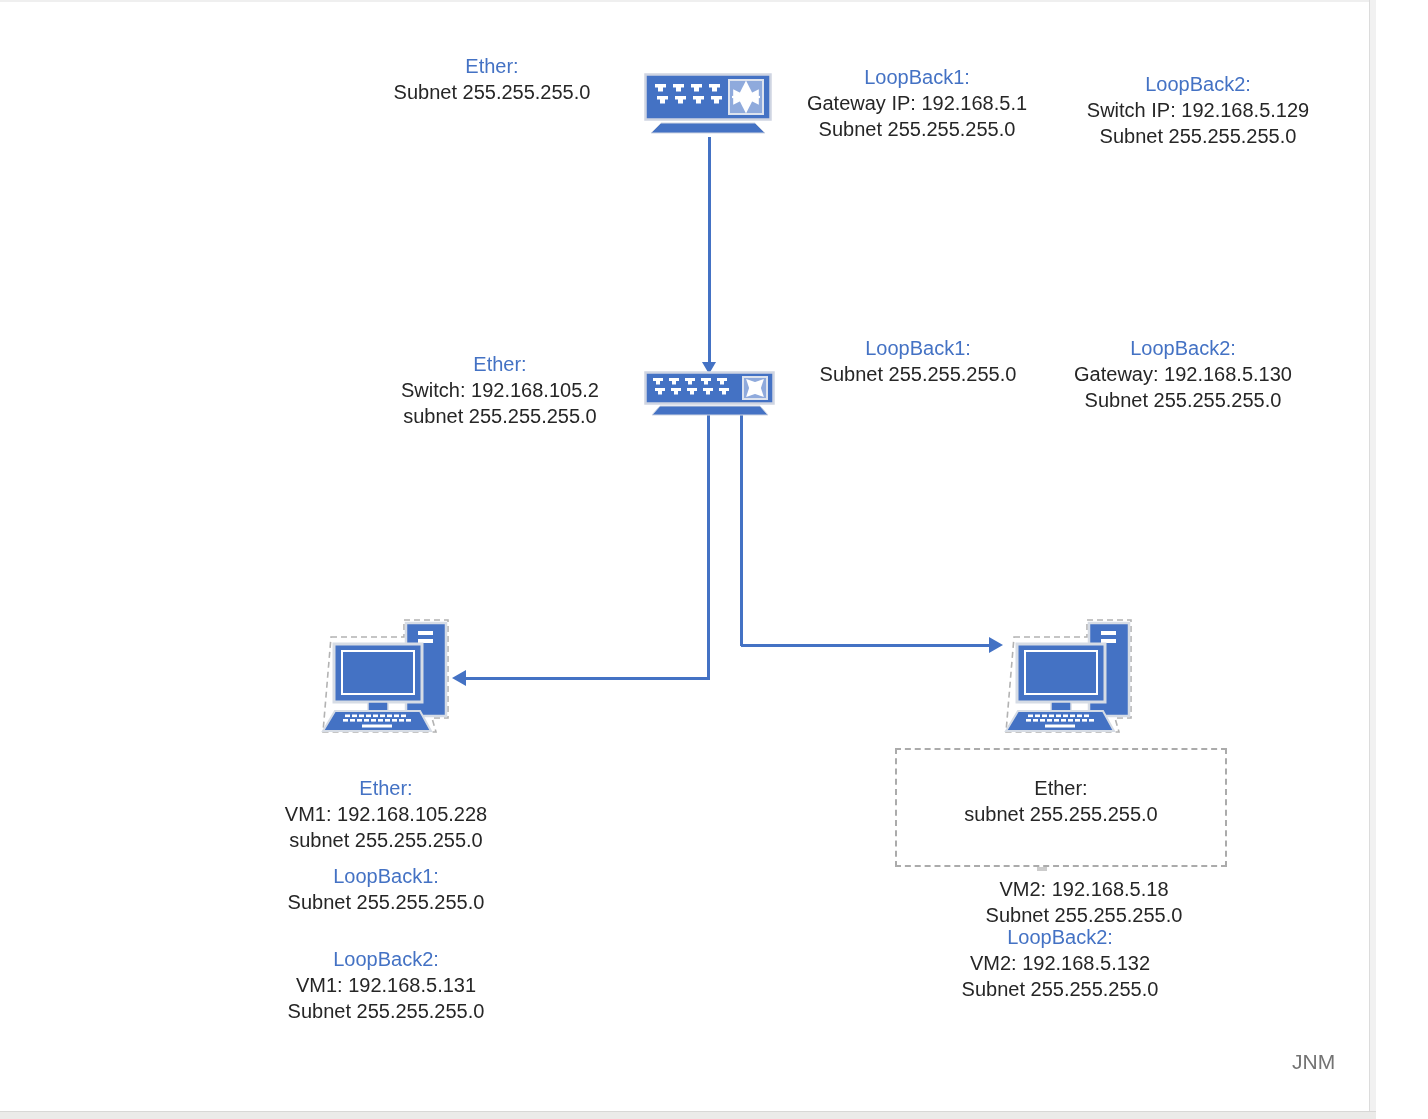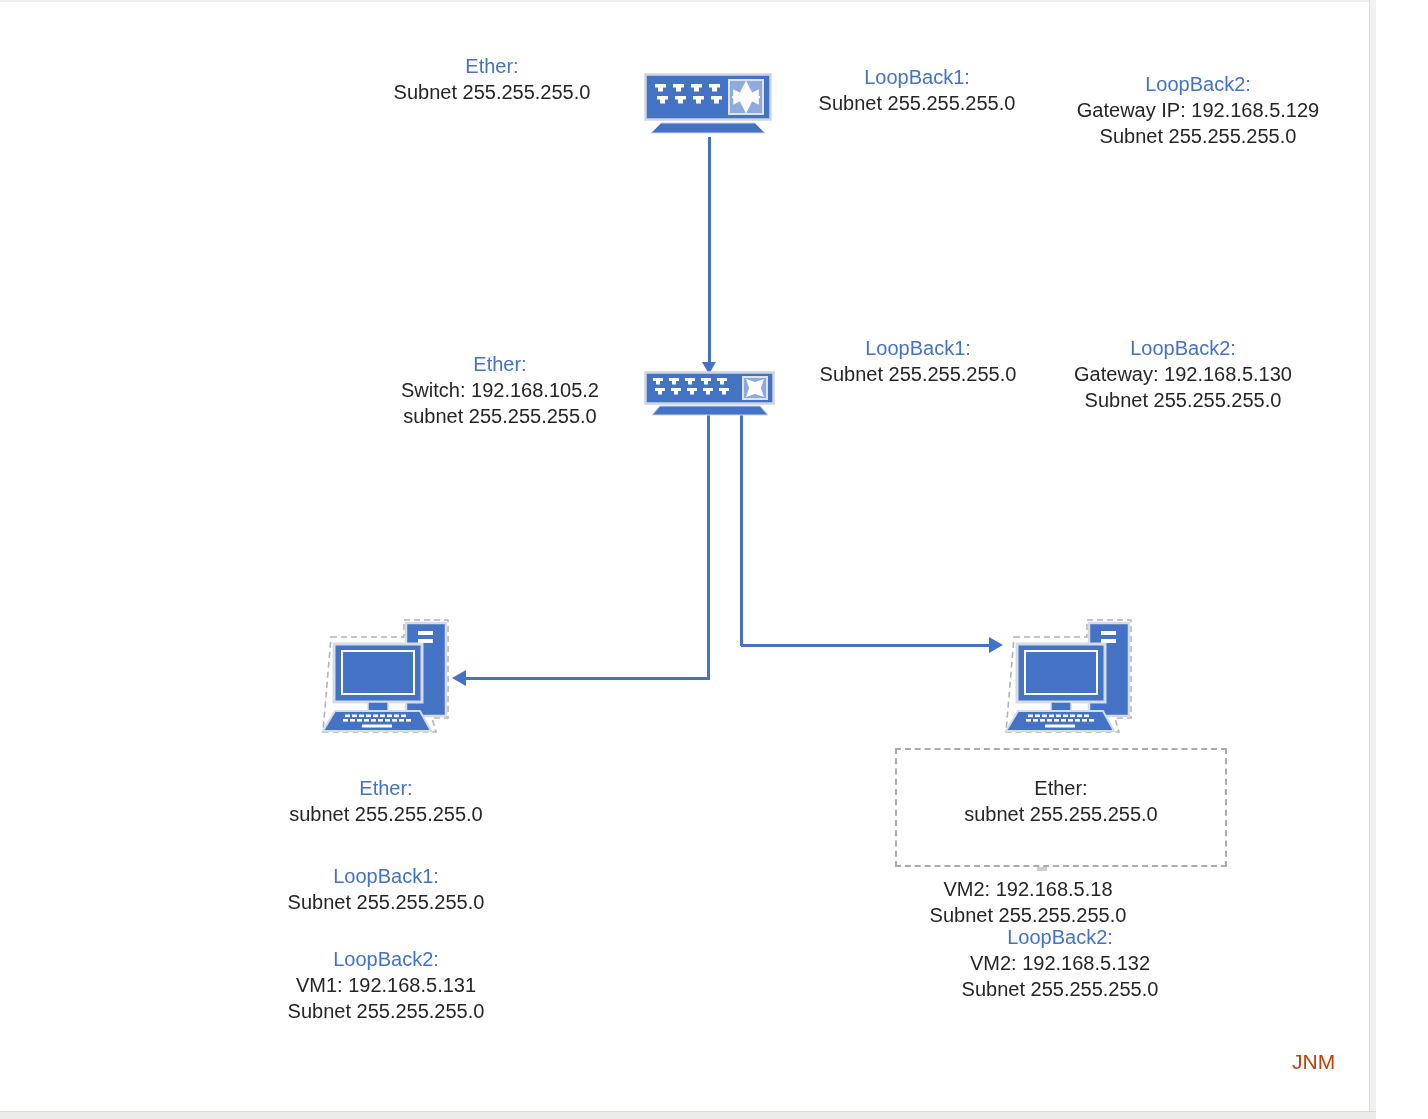--- a/index.html
+++ b/index.html
@@ -13,21 +13,21 @@
   .label .t{color:#4472C4}
   .line{position:absolute;background:#4472C4}
   .arrow{position:absolute;width:0;height:0}
   .arrow.down{border-left:7px solid transparent;border-right:7px solid transparent;border-top:12px solid #4472C4}
   .arrow.left{border-top:8px solid transparent;border-bottom:8px solid transparent;border-right:14px solid #4472C4}
   .arrow.right{border-top:8px solid transparent;border-bottom:8px solid transparent;border-left:14px solid #4472C4}
   .icon{position:absolute}
   .dashed-box{position:absolute;left:895px;top:748px;width:332px;height:119px;border:2px dashed #ababab;
               text-align:center;font-size:20px;line-height:26px;color:#262626;padding-top:25px}
   .tick{position:absolute;left:1037px;top:867px;width:10px;height:4px;background:#cccccc}
-  .sig{position:absolute;left:1292px;top:1048px;font-size:21px;line-height:28px;color:#c2410c}
+  .sig{position:absolute;left:1292px;top:1048px;font-size:21px;line-height:28px;color:#737373}
 </style>
 </head>
 <body>
 
 <div class="canvas">
 
   <div class="line" style="left:708px;top:137px;width:2.5px;height:227px"></div>
   <div class="arrow down" style="left:702px;top:362px"></div>
 
   <div class="line" style="left:707px;top:415px;width:2.5px;height:264px"></div>
@@ -165,64 +165,66 @@
       </g>
     </svg>
   </div>
 
   <div class="label" style="left:352px;top:53px">
     <div class="t">Ether:</div>
     <div>Subnet 255.255.255.0</div>
   </div>
   <div class="label" style="left:777px;top:64px">
     <div class="t">LoopBack1:</div>
+    <div>Gateway IP: 192.168.5.1</div>
     <div>Subnet 255.255.255.0</div>
   </div>
   <div class="label" style="left:1058px;top:71px">
     <div class="t">LoopBack2:</div>
-    <div>Gateway IP: 192.168.5.129</div>
+    <div>Switch IP: 192.168.5.129</div>
     <div>Subnet 255.255.255.0</div>
   </div>
 
   <div class="label" style="left:360px;top:351px">
     <div class="t">Ether:</div>
     <div>Switch: 192.168.105.2</div>
     <div>subnet 255.255.255.0</div>
   </div>
   <div class="label" style="left:778px;top:335px">
     <div class="t">LoopBack1:</div>
     <div>Subnet 255.255.255.0</div>
   </div>
   <div class="label" style="left:1043px;top:335px">
     <div class="t">LoopBack2:</div>
     <div>Gateway: 192.168.5.130</div>
     <div>Subnet 255.255.255.0</div>
   </div>
 
   <div class="label" style="left:246px;top:775px">
     <div class="t">Ether:</div>
+    <div>VM1: 192.168.105.228</div>
     <div>subnet 255.255.255.0</div>
   </div>
   <div class="label" style="left:246px;top:863px">
     <div class="t">LoopBack1:</div>
     <div>Subnet 255.255.255.0</div>
   </div>
   <div class="label" style="left:246px;top:946px">
     <div class="t">LoopBack2:</div>
     <div>VM1: 192.168.5.131</div>
     <div>Subnet 255.255.255.0</div>
   </div>
 
   <div class="dashed-box">
     <div class="t">Ether:</div>
     <div>subnet 255.255.255.0</div>
   </div>
   <div class="tick"></div>
 
-  <div class="label" style="left:888px;top:876px">
+  <div class="label" style="left:944px;top:876px">
     <div>VM2: 192.168.5.18</div>
     <div>Subnet 255.255.255.0</div>
   </div>
   <div class="label" style="left:920px;top:924px">
     <div class="t">LoopBack2:</div>
     <div>VM2: 192.168.5.132</div>
     <div>Subnet 255.255.255.0</div>
   </div>
 
   <div class="sig">JNM</div>

